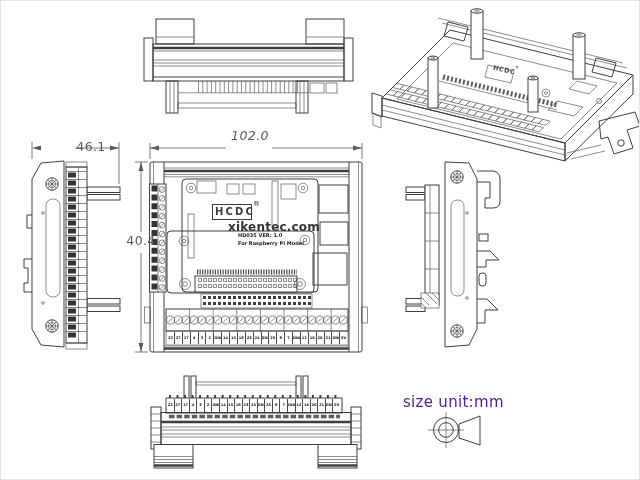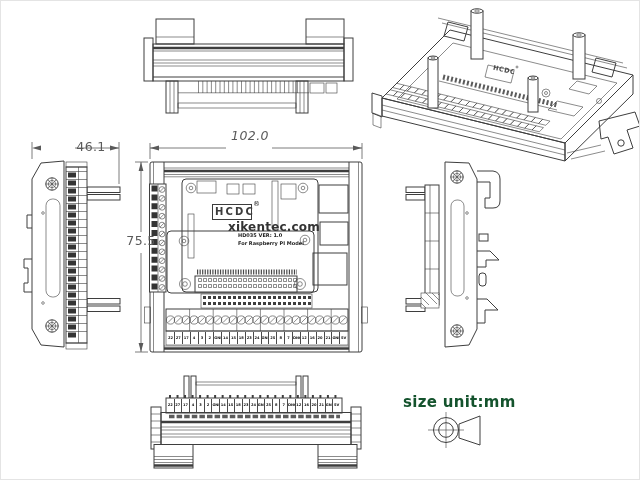--- a/index.html
+++ b/index.html
@@ -23,21 +23,21 @@
   
   .ov{position:absolute;}
   .dimtxt{font-size:12.5px;color:var(--dim,#5a5a5a);letter-spacing:.4px;text-align:center;line-height:14px;}
   #brand-box{left:211px;top:203px;width:40px;height:16px;border:1.6px solid #3c3c3c;color:#3c3c3c;
              font-weight:bold;font-size:10px;letter-spacing:2.2px;text-align:center;line-height:13px;
              padding-left:2px;box-sizing:border-box;background:#fff;}
   #brand-reg{left:252px;top:199px;font-size:7px;color:#222;}
   #brand-site{left:227px;top:219px;width:70px;font-weight:bold;font-size:12px;color:#333;letter-spacing:.2px;}
   #pcb-model{left:237px;top:231px;width:80px;font-weight:bold;font-size:5px;color:#222;}
   #pcb-sub{left:237px;top:239px;width:90px;font-weight:bold;font-size:5px;color:#222;}
-  #size-unit{left:402px;top:392px;width:120px;font-weight:bold;font-size:15px;color:#14532d;letter-spacing:.3px;}
+  #size-unit{left:402px;top:392px;width:120px;font-weight:normal;font-size:15px;color:#4c1d95;letter-spacing:.3px;}
   #iso-brand{left:488px;top:63px;width:30px;height:13px;transform:rotate(13deg);font-weight:bold;
              font-size:6.5px;letter-spacing:.5px;color:#4a4a4a;text-align:center;line-height:13px;}
   .trow{position:absolute;display:flex;align-items:stretch;}
   .trow span{flex:1;border-left:.5px solid #4a4a4a;font-weight:bold;font-size:3.6px;color:#0e0e0e;
              text-align:center;overflow:hidden;white-space:nowrap;
              font-family:"DejaVu Sans",sans-serif;}
   .trow span:first-child{border-left:none;}
   #front-terminal-labels{left:166px;top:331px;width:180px;height:12px;}
   #front-terminal-labels span{line-height:12px;}
   #bottom-terminal-labels{left:166px;top:398px;width:173px;height:13px;}
@@ -331,21 +331,21 @@
 
   <g>
     <circle class="ln" cx="445" cy="429" r="12.5"></circle>
     <circle class="ln" cx="445" cy="429" r="7.3"></circle>
     <path class="lnt" d="M427,429H463M445,411V447"></path>
     <polygon class="ln" points="458,423 479,415 479,444 458,437"></polygon>
   </g>
 </svg>
 
   <div class="ov dimtxt" style="left:227px;top:128px;width:44px;font-style:italic;">102.0</div>
-  <div class="ov dimtxt" style="left:121px;top:233px;width:38px;">75.5</div>
+  <div class="ov dimtxt" style="left:121px;top:233px;width:38px;">40.4</div>
   <div class="ov dimtxt" style="left:35px;top:139px;width:38px;margin-left:36px;">46.1</div>
 
   <div class="ov" id="brand-box">HCDC</div>
   <div class="ov" id="brand-reg">®</div>
   <div class="ov" id="brand-site">xikentec.com</div>
   <div class="ov" id="pcb-model">HD035  VER: 1.0</div>
   <div class="ov" id="pcb-sub">For Raspberry PI Model</div>
   <div class="ov" id="iso-brand">HCDC</div>
 
   <div class="ov trow" id="front-terminal-labels">

